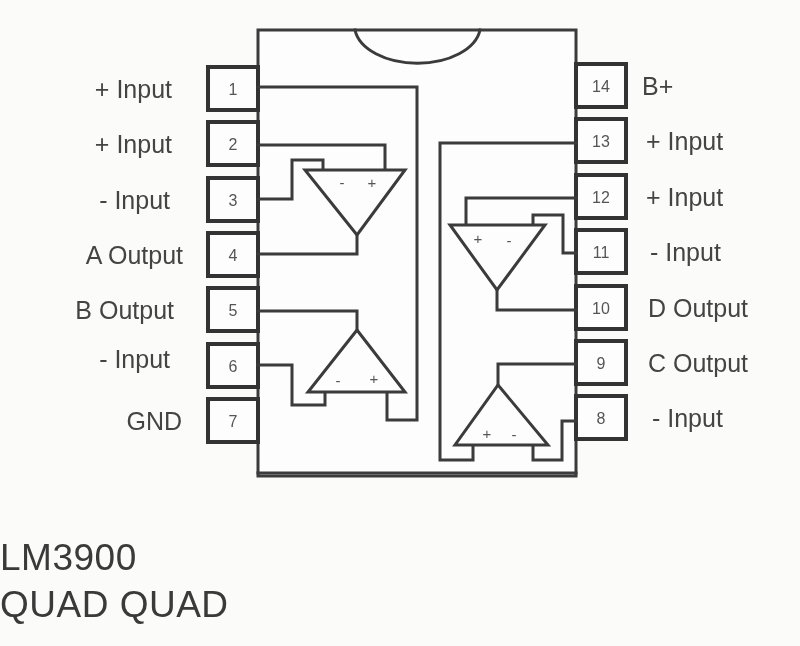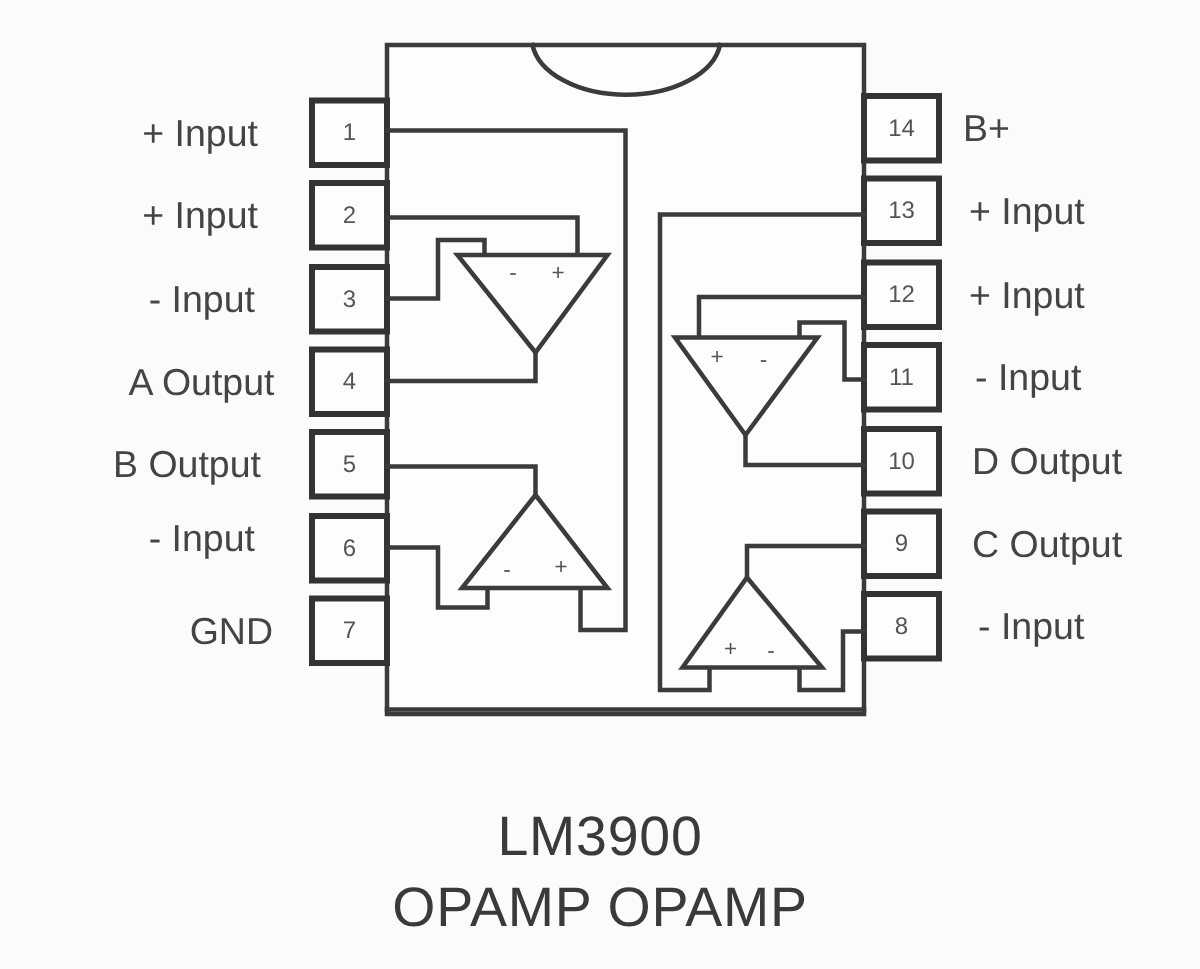--- a/index.html
+++ b/index.html
@@ -13,21 +13,21 @@
     }
     #diagram { position: absolute; left: 0; top: 0; }
     .wire { fill: none; stroke: #3b3b3b; stroke-width: 3; stroke-linejoin: miter; stroke-linecap: square; }
     .body { fill: #fdfdfd; stroke: #3b3b3b; stroke-width: 3; }
     .pin-box { fill: #fdfdfd; stroke: #333; stroke-width: 4; }
     .opamp { fill: #fdfdfd; stroke: #3b3b3b; stroke-width: 3; stroke-linejoin: miter; }
     .pin-num { font-family: "Liberation Sans", sans-serif; font-size: 16px; fill: #555; text-anchor: middle; dominant-baseline: central; }
     .pin-label { font-family: "Liberation Sans", sans-serif; font-size: 25px; fill: #444; dominant-baseline: central; }
     .sign { font-family: "Liberation Sans", sans-serif; font-size: 15px; fill: #555; text-anchor: middle; dominant-baseline: central; }
     .title {
-      position: absolute; left: 0; width: 800px; text-align: center;
+      position: absolute; left: 0; width: 800px; text-align: left;
       font-family: "Liberation Sans", sans-serif; color: #3a3a3a;
       font-size: 37px; letter-spacing: 0.5px;
     }
     #title-line1 { top: 537px; }
     #title-line2 { top: 584px; }
   </style>
 </head>
 <body>
 
 <svg id="diagram" width="800" height="646" viewBox="0 0 800 646">
@@ -136,13 +136,13 @@
   </g>
 
   <g>
     <polygon class="opamp" points="455,445 548,445 498,385"></polygon>
     <text class="sign" x="487" y="433">+</text>
     <text class="sign" x="514" y="434">-</text>
   </g>
 </svg>
 
 <div id="title-line1" class="title">LM3900</div>
-<div id="title-line2" class="title">OPAMP OPAMP</div>
+<div id="title-line2" class="title">QUAD QUAD</div>
 
 </body></html>

